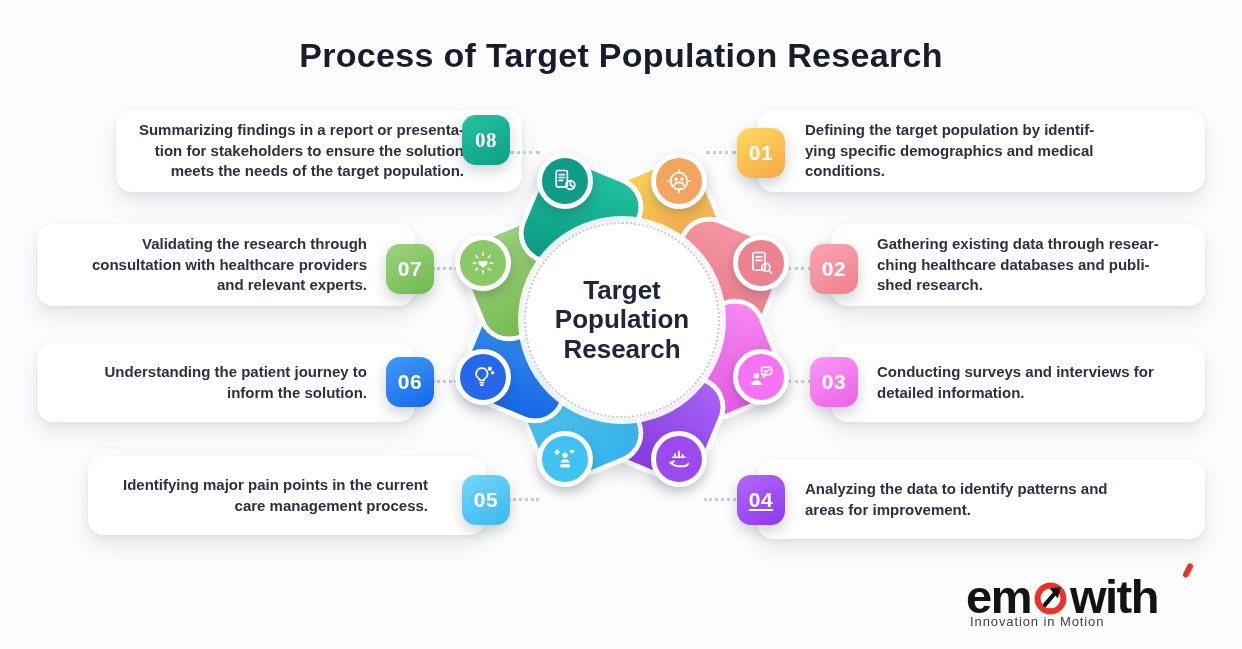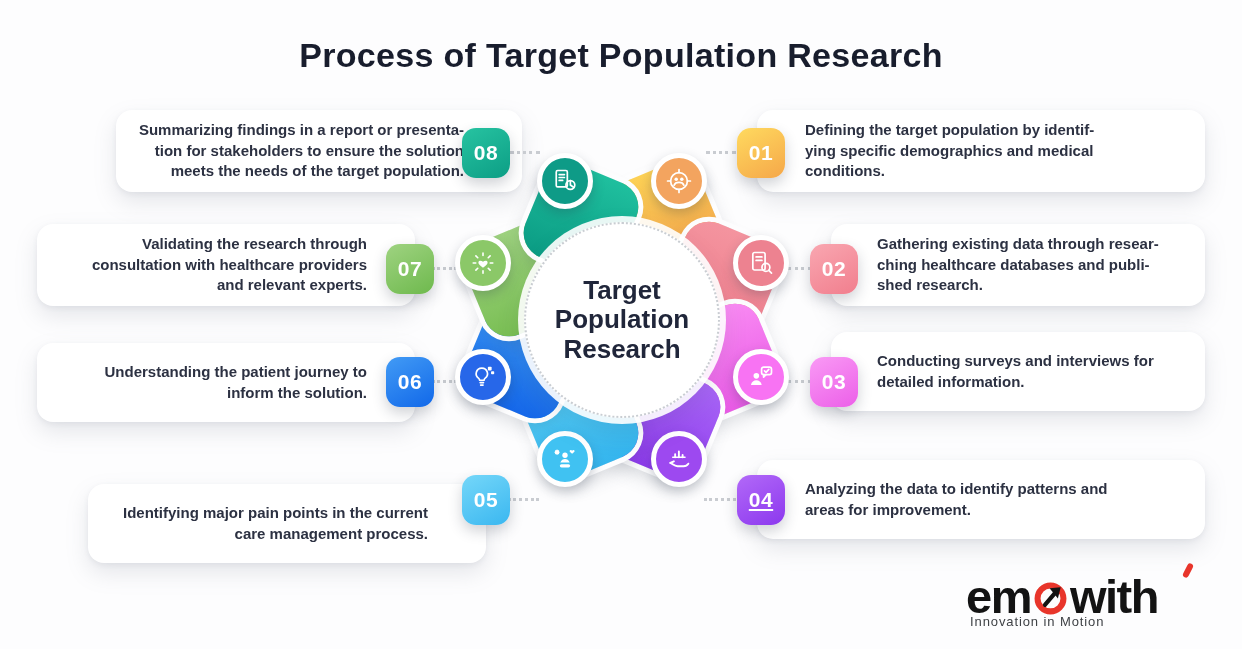--- a/index.html
+++ b/index.html
@@ -25,34 +25,34 @@
   }
   .card .txt {
     width:100%; font-size:15px; line-height:1.36; font-weight:700;
     color:#2c3142; white-space:pre-line;
   }
   .card.left  .txt { text-align:right; }
   .card.right .txt { text-align:left; }
   #card08 { left:80px;  top:110px; width:406px; height:82px; padding:0 58px 0 18px;margin-left:36px; }
   #card07 { left:37px;  top:224px; width:378px; height:82px; padding:0 48px 0 16px; }
   #card06 { left:37px;  top:343px; width:378px; height:79px; padding:0 48px 0 16px; }
-  #card05 { left:88px;  top:484px; width:398px; height:79px; padding:0 58px 0 18px; }
+  #card05 { left:88px;  top:456px; width:398px; height:79px; padding:0 58px 0 18px; }
   #card01 { left:757px; top:110px; width:448px; height:82px; padding:0 18px 0 48px;align-items:center; }
   #card02 { left:831px; top:224px; width:374px; height:82px; padding:0 16px 0 46px; }
-  #card03 { left:831px; top:332px; width:374px; height:79px; padding:0 16px 0 46px; }
+  #card03 { left:831px; top:343px; width:374px; height:79px; padding:0 16px 0 46px; }
   #card04 { left:757px; top:460px; width:448px; height:79px; padding:0 18px 0 48px; }
 
   
   .badge {
     position:absolute; width:48px; height:50px; border-radius:14px;
     display:flex; align-items:center; justify-content:center;
     color:#fff; font-size:21px; font-weight:800; letter-spacing:.5px;
     box-shadow:0 6px 14px rgba(40,50,70,.22); z-index:6;
   }
-  #badge08 { left:462px; top:128px; }
+  #badge08 { left:462px; top:115px;font-family:Liberation Serif, serif; }
   #badge07 { left:386px; top:244px; }
   #badge06 { left:386px; top:357px;text-align:right; }
   #badge05 { left:462px; top:475px; }
   #badge01 { left:737px; top:128px; }
   #badge02 { left:810px; top:244px; }
   #badge03 { left:810px; top:357px; }
   #badge04 { left:737px; top:475px;text-decoration:underline; }
 
   
   .dotline { position:absolute; border-top:3px dotted #c9ccd1; z-index:1; }

